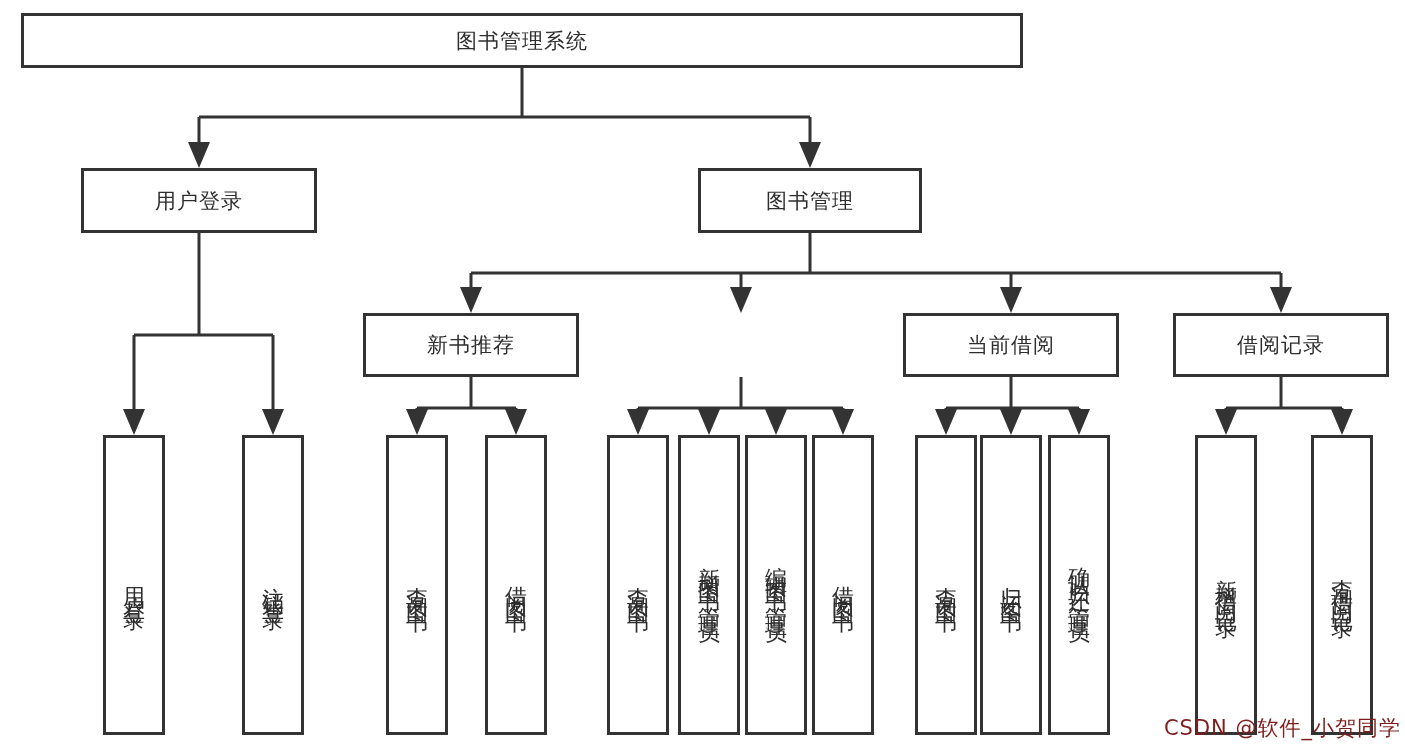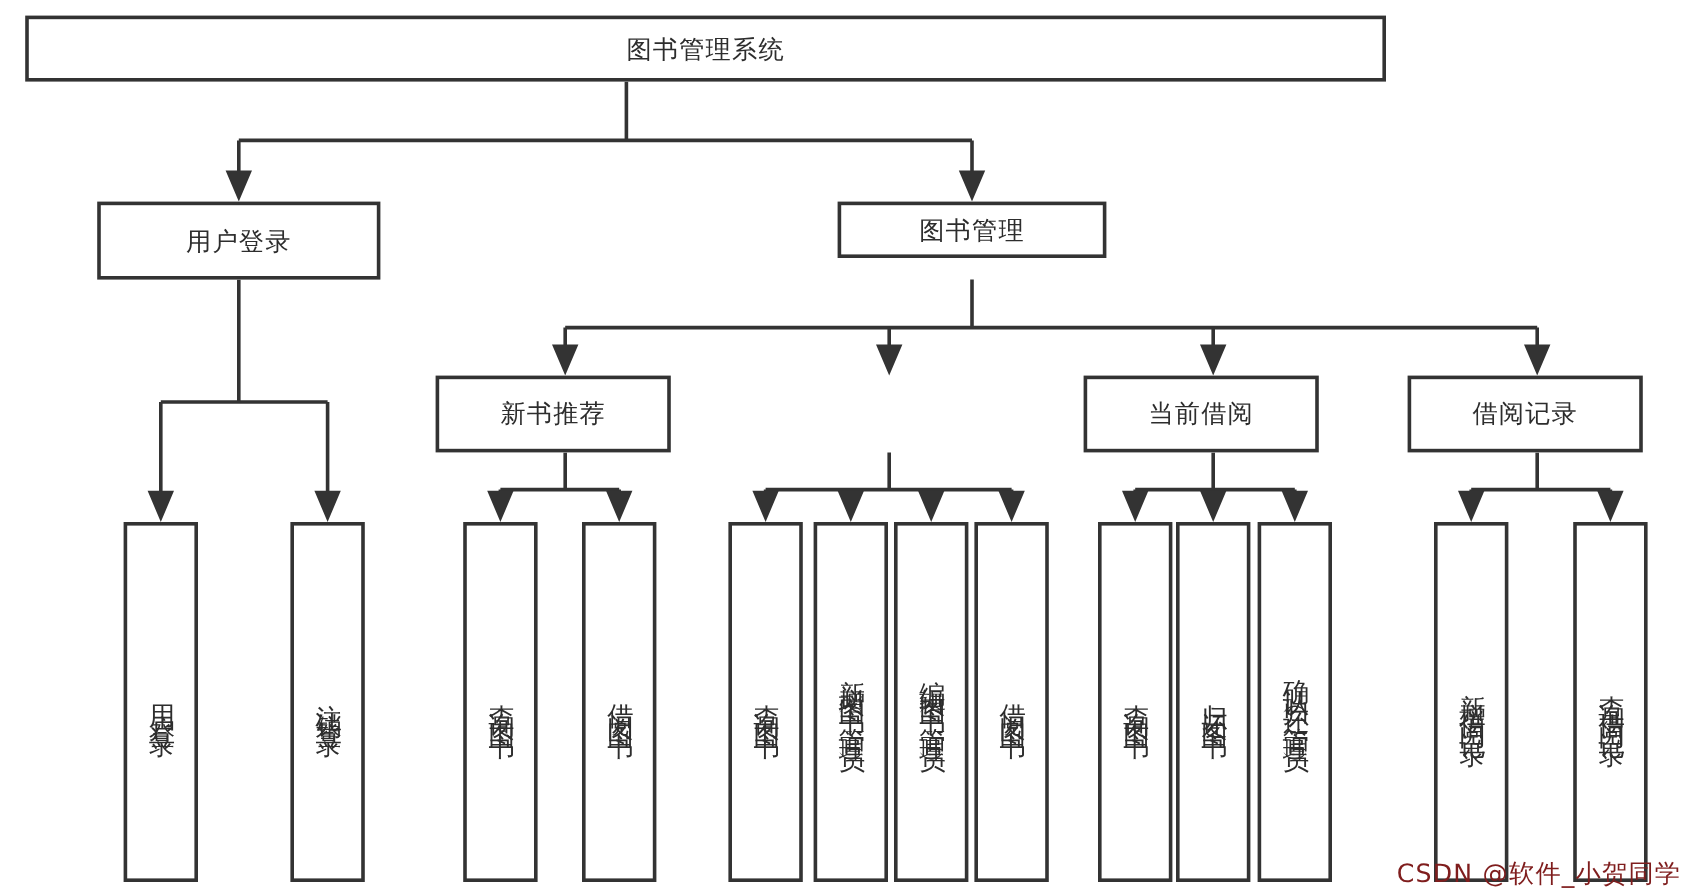--- a/index.html
+++ b/index.html
@@ -27,26 +27,26 @@
     background: #ffffff;
     display: flex;
     align-items: center;
     justify-content: center;
     color: #2d2d2d;
     font-size: 21px;
     letter-spacing: 1px;
     z-index: 2;
   }
 
-  .node.root   { left: 21px;  top: 13px;  width: 1134px; height: 55px; }
+  .node.root   { left: 21px;  top: 13px;  width: 1002px; height: 55px; }
 
   .node.lv2-a  { left: 81px;  top: 168px; width: 236px; height: 65px; }
-  .node.lv2-b  { left: 698px; top: 168px; width: 224px; height: 47px; font-family: Liberation Mono, monospace; }
+  .node.lv2-b  { left: 698px; top: 168px; width: 224px; height: 65px; font-family: Liberation Mono, monospace; }
 
-  .node.lv3    { top: 313px; width: 196px; height: 64px; }
+  .node.lv3    { top: 313px; width: 216px; height: 64px; }
   .node.lv3-a  { left: 363px; }
   .node.lv3-b  { left: 633px; }
   .node.lv3-c  { left: 903px; text-align: center; }
   .node.lv3-d  { left: 1173px; }
 
   .node.leaf   { top: 435px; width: 62px; height: 300px; }
   .node.leaf span {
     writing-mode: vertical-rl;
     text-orientation: mixed;
     font-size: 22px;

